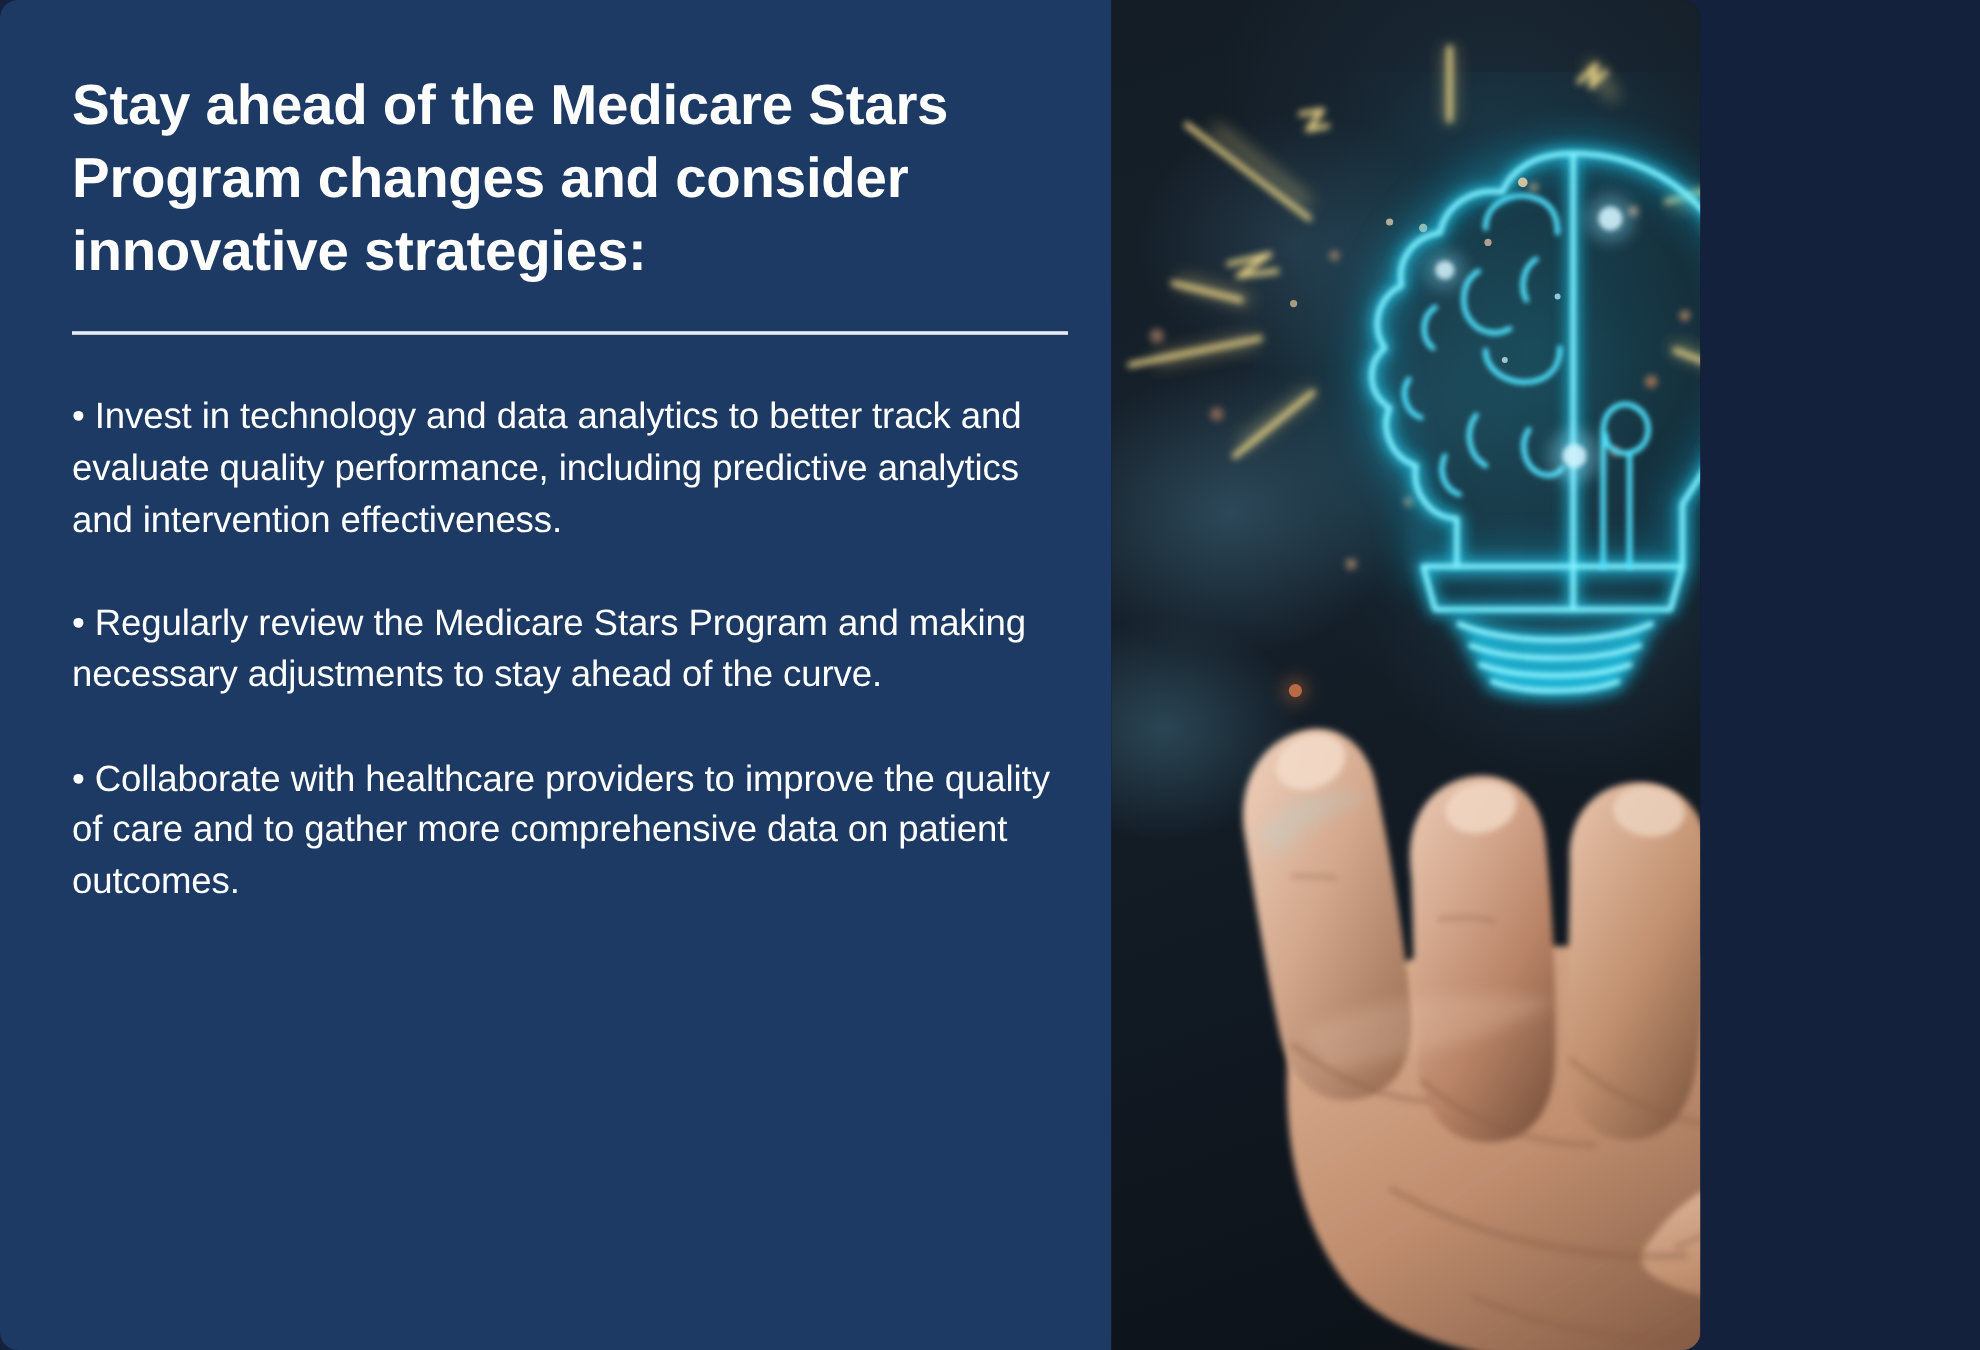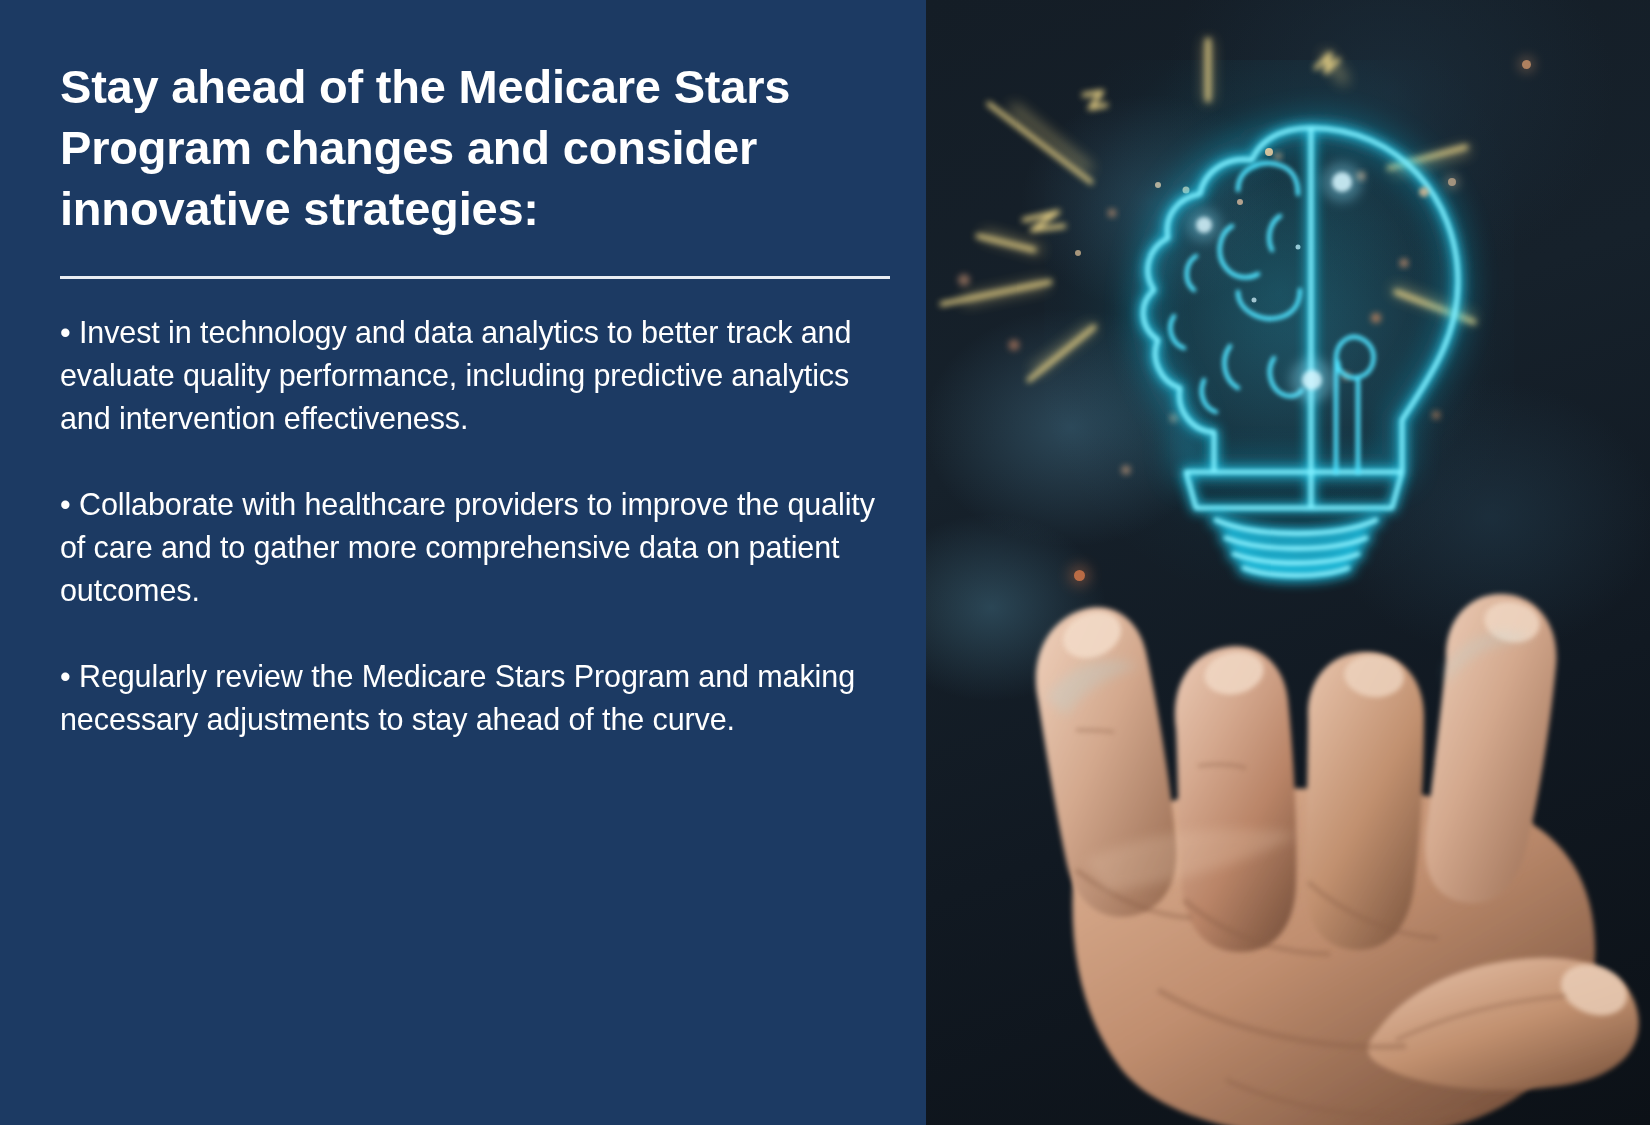--- a/index.html
+++ b/index.html
@@ -5,23 +5,24 @@
 <style>
   * { margin:0; padding:0; box-sizing:border-box; }
   html, body {
     width:1650px; height:1125px;
     overflow:hidden;
     background:#14213d;
     font-family:"Liberation Sans", sans-serif;
   }
   .slide {
     position:relative;
-    width:1650px; height:1125px;
+    width:1417px; height:1125px;
     display:flex;
     overflow:hidden;
+    border-radius:15px;
   }
 
   
   .left-panel {
     position:relative;
     width:926px;
     height:1125px;
     background:#1c3a63;
     flex:0 0 926px;
     padding:56px 0 0 60px;
@@ -36,21 +37,21 @@
     width:830px;
     white-space:pre-line;
   }
   .divider {
     margin-top:37px;
     width:830px;
     height:3px;
     background:#e9edf3;
   }
   .bullets {
-    margin-top:32px;
+    margin-top:47px;
     width:830px;
   }
   .bullet {
     color:#ffffff;
     font-size:30.5px;
     line-height:1.40;
     letter-spacing:-0.1px;
     margin-bottom:44px;
     white-space:normal;
   }
@@ -113,22 +114,22 @@
 <div class="slide">
 
   <div class="left-panel">
 
     <div class="headline">Stay ahead of the Medicare Stars Program changes and consider innovative strategies:</div>
 
     <div class="divider"></div>
 
     <div class="bullets">
       <div class="bullet">• Invest in technology and data analytics to better track and evaluate quality performance, including predictive analytics and intervention effectiveness.</div>
+      <div class="bullet">• Regularly review the Medicare Stars Program and making necessary adjustments to stay ahead of the curve.</div>
       <div class="bullet">• Collaborate with healthcare providers to improve the quality of care and to gather more comprehensive data on patient outcomes.</div>
-      <div class="bullet">• Regularly review the Medicare Stars Program and making necessary adjustments to stay ahead of the curve.</div>
     </div>
 
   </div>
 
   <div class="photo-panel">
 
     <div class="photo-bg"></div>
     <div class="bulb-glow"></div>
 
     <svg class="rays-svg" viewBox="0 0 720 620">

